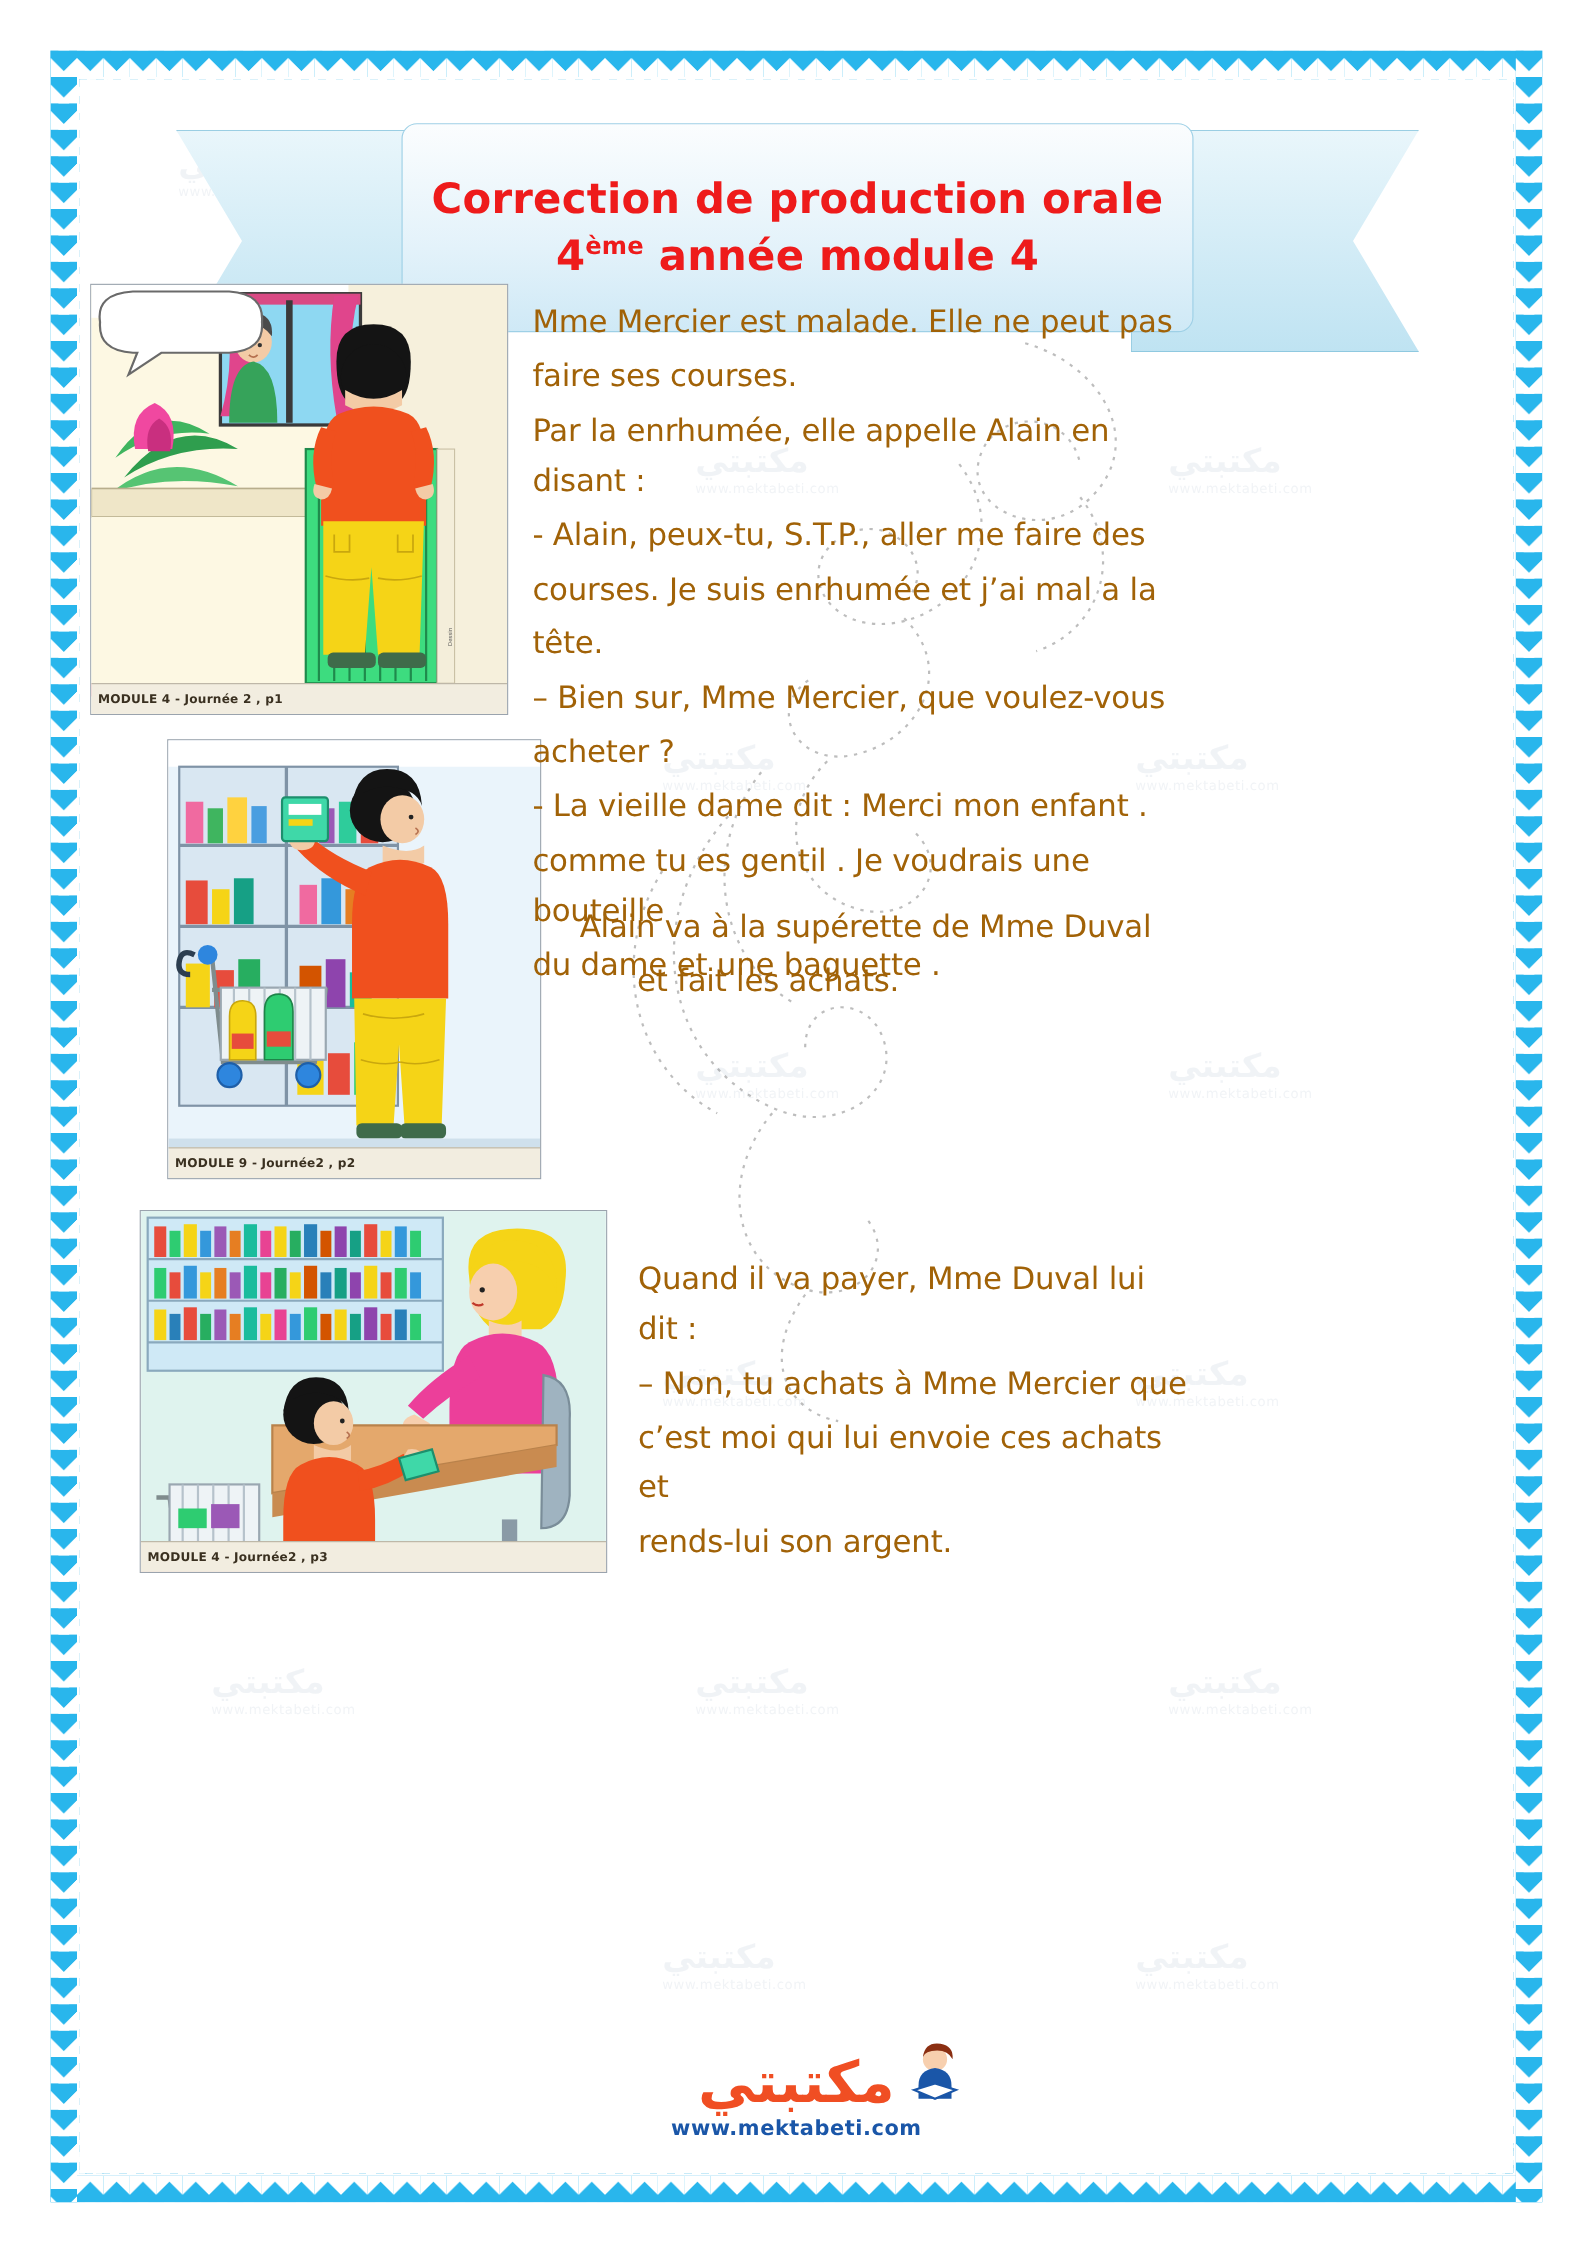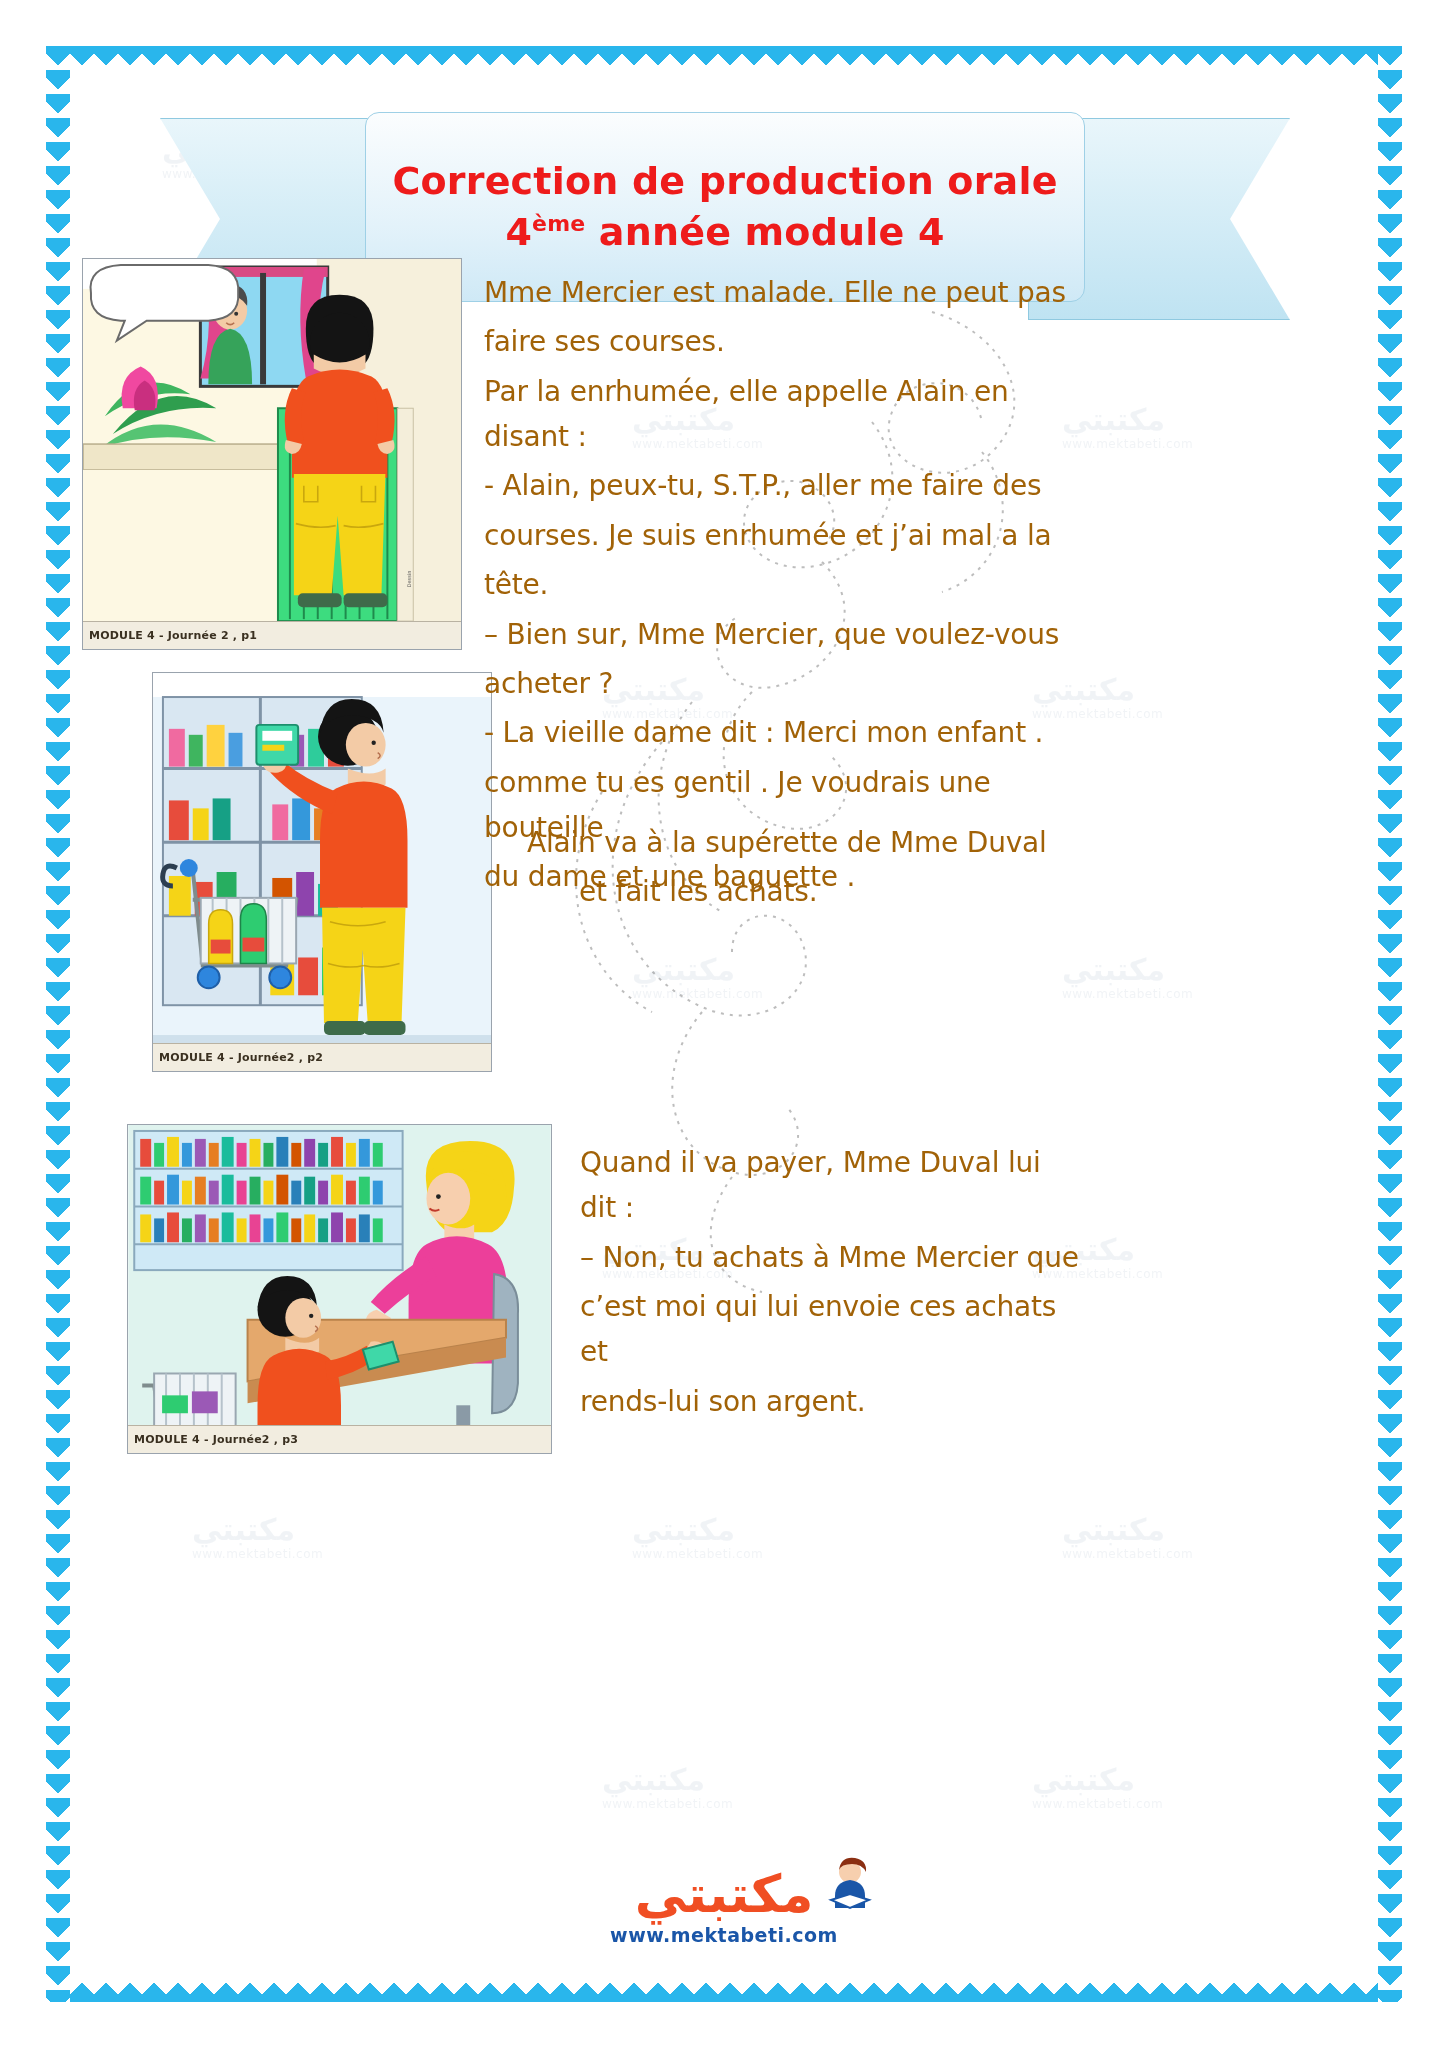--- a/index.html
+++ b/index.html
@@ -108,21 +108,21 @@
     color:#3a3020;font-size:11px;font-weight:bold;
     display:flex;align-items:center;padding-left:6px;box-sizing:border-box;
     font-family:"DejaVu Sans", sans-serif;letter-spacing:.2px;
   }
 
   
   #panel1{left:10px;top:-62px;width:380px;height:392px;}
   
   #panel2{left:80px;top:352px;width:340px;height:400px;}
   
-  #panel3{left:55px;top:780px;width:425px;height:330px;margin-top:24px;}
+  #panel3{left:55px;top:780px;width:425px;height:330px;}
 
   .story{
     position:absolute;
     color:#a16207;
     font-size:28px;line-height:1.62;
     font-family:"DejaVu Sans", sans-serif;
     letter-spacing:-.2px;
   }
   #story1{left:412px;top:-50px;width:590px;}
   #story2{left:455px;top:500px;width:560px;}
@@ -355,21 +355,21 @@
       <circle cx="128" cy="306" r="11" fill="#2e86de" stroke="#1f5fa8" stroke-width="2"></circle>
 
       <path d="M56 252 q0 -14 12 -14 q12 0 12 14 l0 40 l-24 0z" fill="#f5d417" stroke="#c9a70e" stroke-width="1.5"></path>
       <path d="M88 248 q0 -16 13 -16 q13 0 13 16 l0 44 l-26 0z" fill="#2ecc71" stroke="#1e8449" stroke-width="1.5"></path>
       <rect x="58" y="268" width="20" height="14" fill="#e74c3c"></rect>
       <rect x="90" y="266" width="22" height="14" fill="#e74c3c"></rect>
 
       <rect x="0" y="364" width="340" height="20" fill="#cfe0ec"></rect>
       <rect x="0" y="384" width="340" height="16" fill="#b9cfe0"></rect>
     </svg>
-    <div class="panel-caption">MODULE 4 - Journée2 , p2</div>
+    <div class="panel-caption">MODULE 9 - Journée2 , p2</div>
   </div>
 
   <div class="panel" id="panel3">
     <svg viewBox="0 0 425 330" width="423" height="328">
       <rect x="0" y="0" width="425" height="330" fill="#dff3ee"></rect>
 
       <rect x="6" y="6" width="270" height="140" fill="#cfe9f6" stroke="#8aa9bd" stroke-width="2"></rect>
       <g stroke="#8aa9bd" stroke-width="2">
         <line x1="6" y1="44" x2="276" y2="44"></line>
         <line x1="6" y1="82" x2="276" y2="82"></line>

